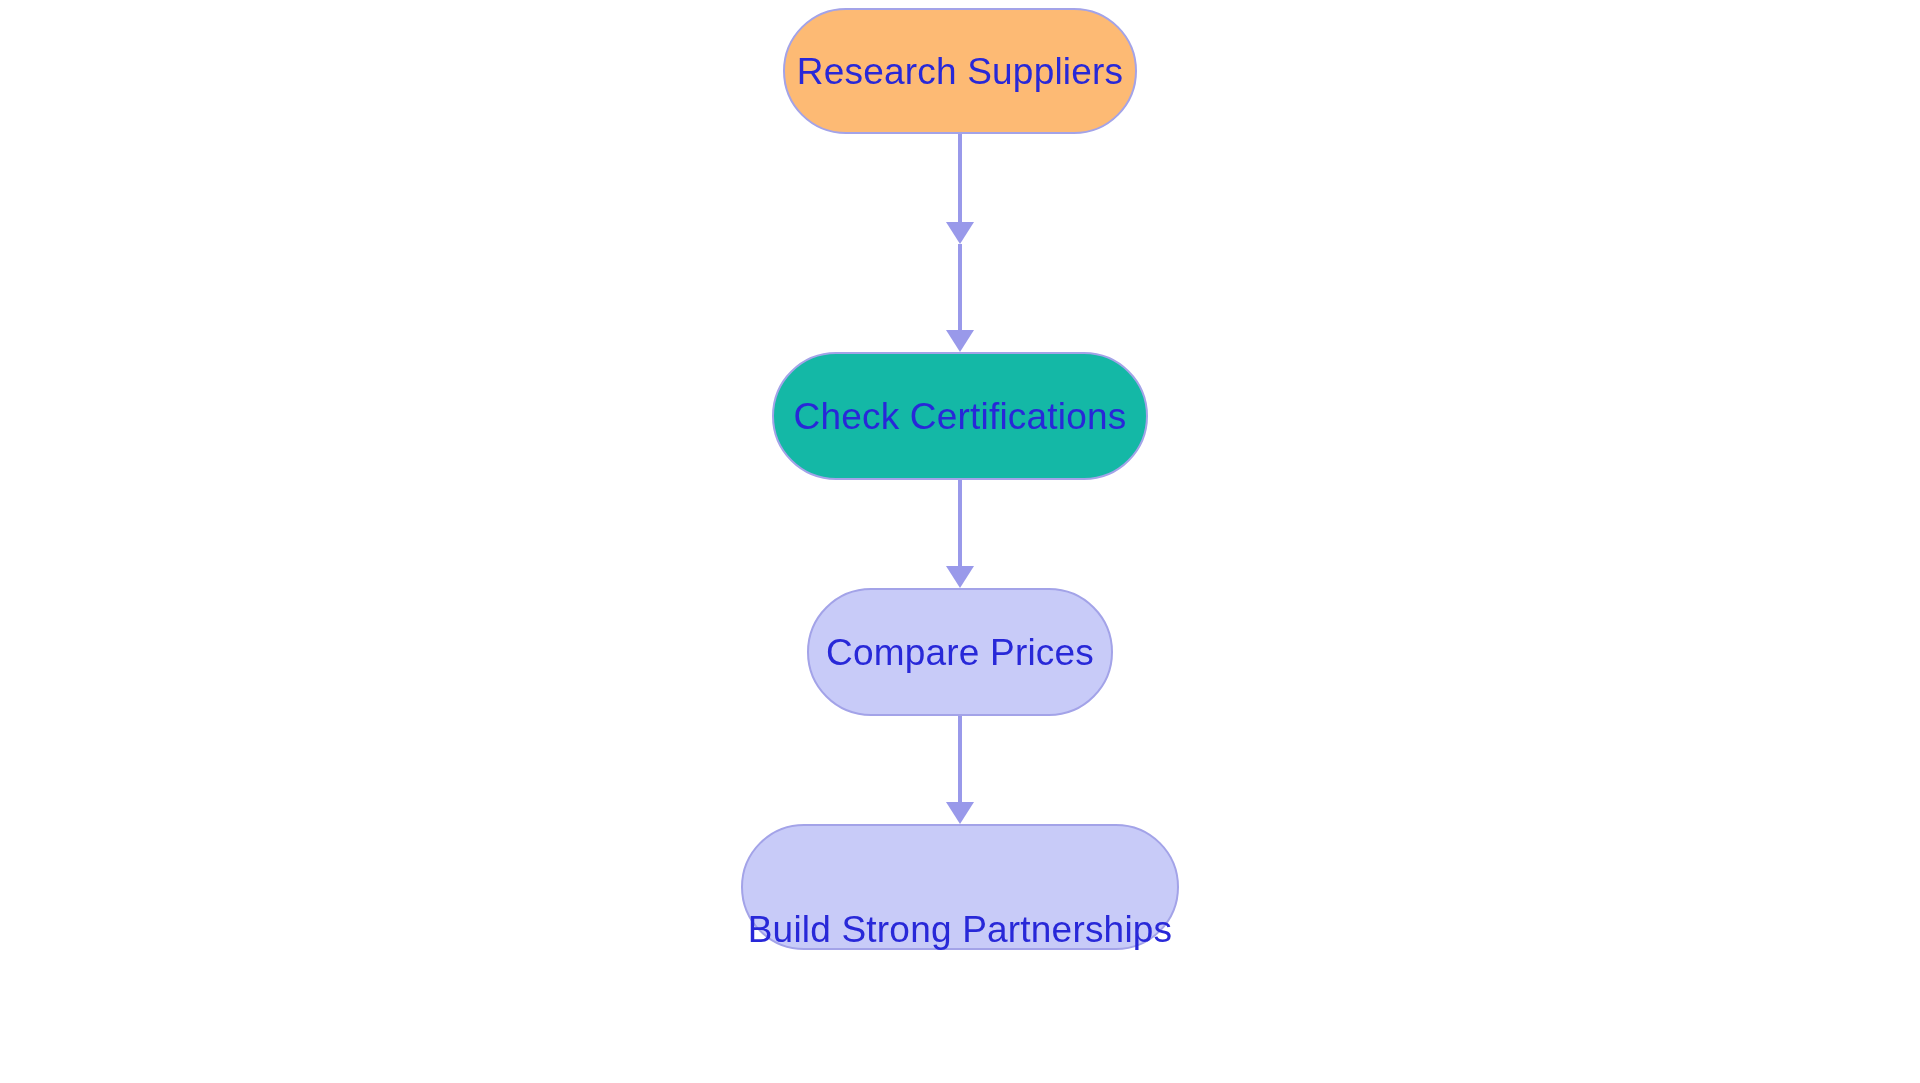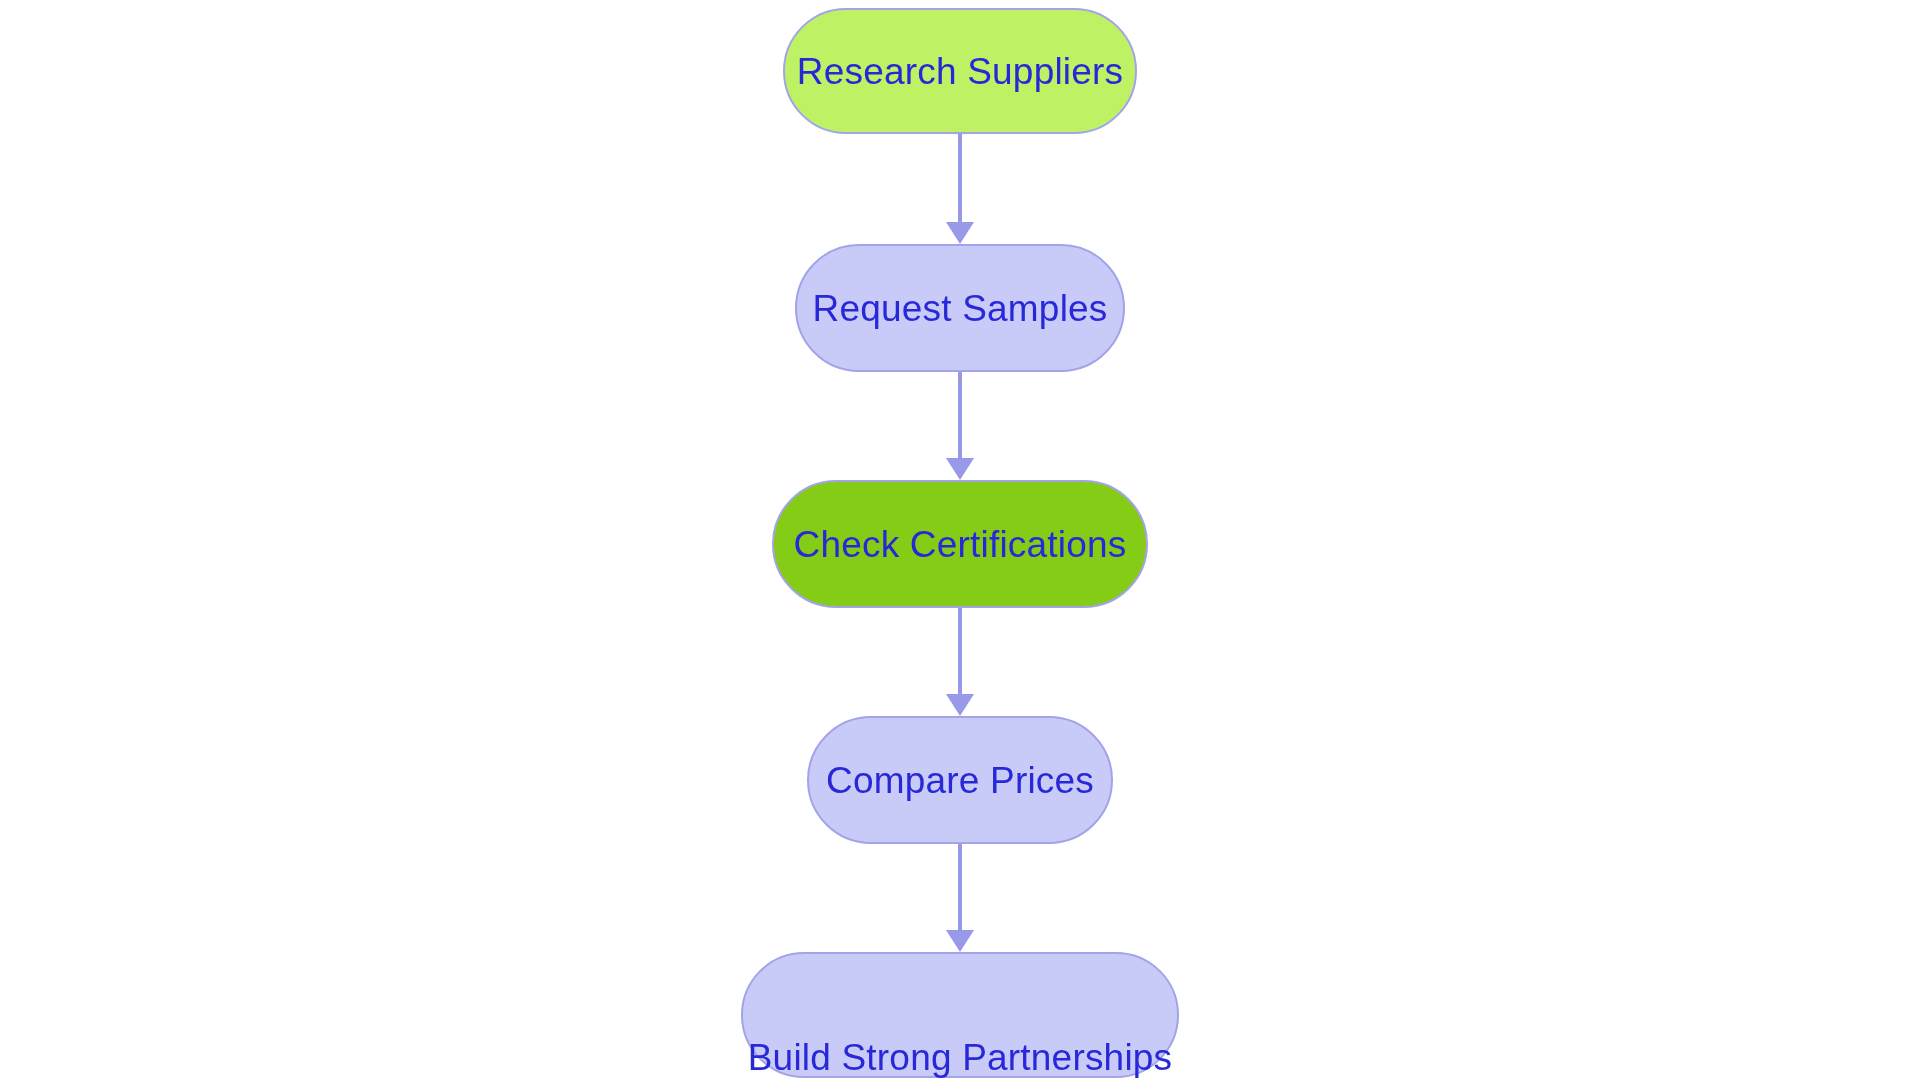--- a/index.html
+++ b/index.html
@@ -80,39 +80,36 @@
     border-right: 14px solid transparent;
     border-top: 22px solid #9999ea;
   }
 </style>
 </head>
 <body style="background: rgb(255, 255, 255);">
 
 <div id="flow-canvas">
   <div class="flow-column" style="padding-top: 8px;">
 
-    <div class="node" id="n1" style="width: 354px; height: 126px; background: #bef264; border-color: rgb(163, 163, 232); color: rgb(40, 40, 216);">
+    <div class="node" id="n1" style="width: 354px; height: 126px; background: #fdba74; border-color: rgb(163, 163, 232); color: rgb(40, 40, 216);">
       <span class="node-label">Research Suppliers</span>
     </div>
 
     <div class="connector" id="c1" style="height: 110px;">
       <span class="stem" style="height: 90px; background: rgb(153, 153, 234);"></span>
       <span class="arrowhead" style="border-top-color: rgb(153, 153, 234);"></span>
     </div>
 
-    <div class="node" id="n2" style="width: 330px; height: 128px; background: rgb(200, 203, 248); border-color: rgb(163, 163, 232); color: rgb(40, 40, 216);">
-      <span class="node-label">Request Samples</span>
-    </div>
 
     <div class="connector" id="c2" style="height: 108px;">
       <span class="stem" style="height: 88px; background: rgb(153, 153, 234);"></span>
       <span class="arrowhead" style="border-top-color: rgb(153, 153, 234);"></span>
     </div>
 
-    <div class="node" id="n3" style="width: 376px; height: 128px; background: #84cc16; border-color: rgb(163, 163, 232); color: rgb(40, 40, 216);">
+    <div class="node" id="n3" style="width: 376px; height: 128px; background: #14b8a6; border-color: rgb(163, 163, 232); color: rgb(40, 40, 216);">
       <span class="node-label">Check Certifications</span>
     </div>
 
     <div class="connector" id="c3" style="height: 108px;">
       <span class="stem" style="height: 88px; background: rgb(153, 153, 234);"></span>
       <span class="arrowhead" style="border-top-color: rgb(153, 153, 234);"></span>
     </div>
 
     <div class="node" id="n4" style="width: 306px; height: 128px; background: rgb(200, 203, 248); border-color: rgb(163, 163, 232); color: rgb(40, 40, 216);">
       <span class="node-label">Compare Prices</span>

